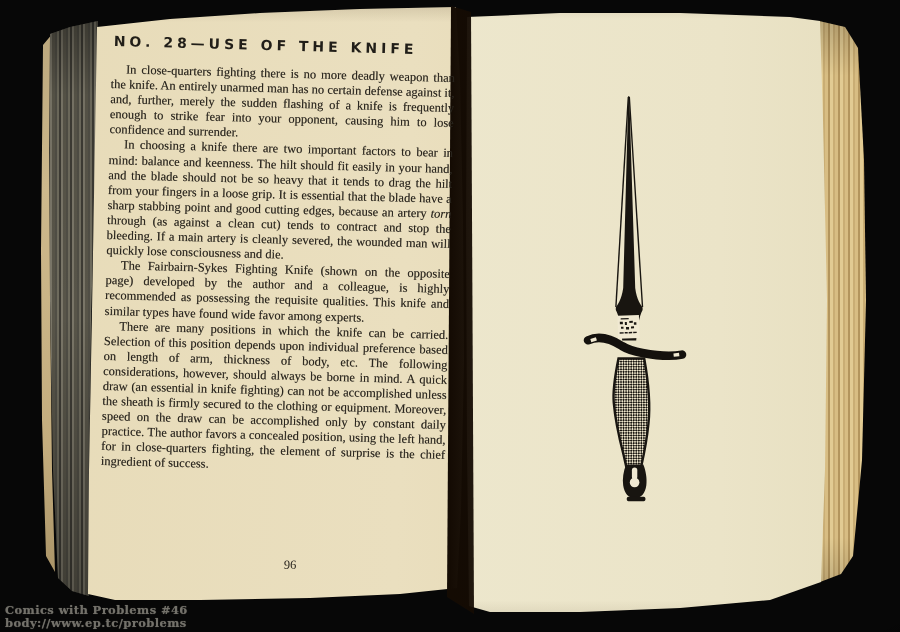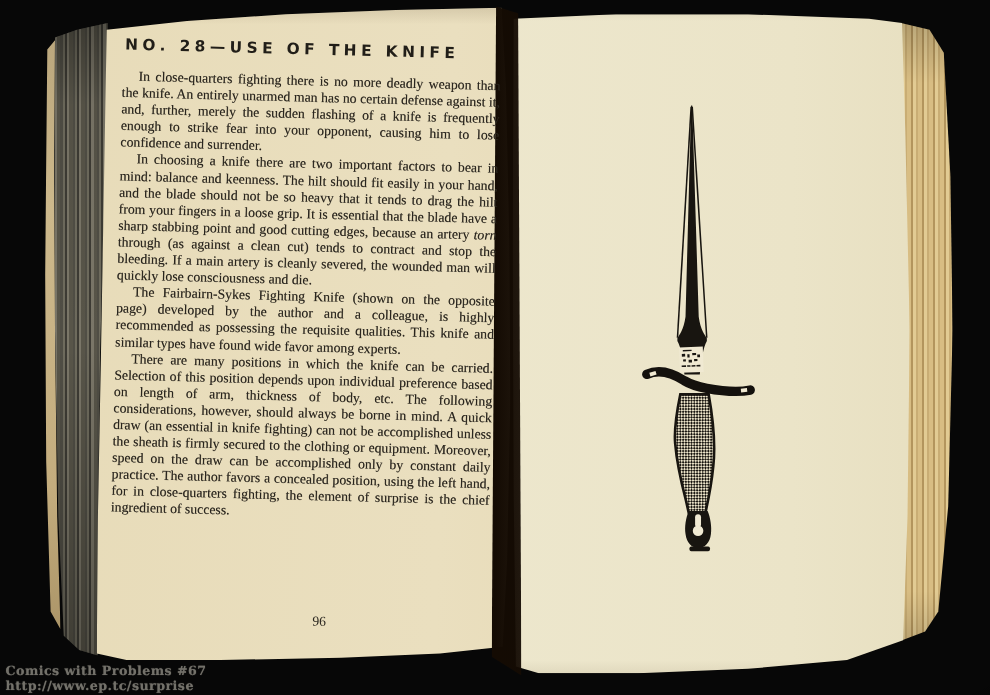--- a/index.html
+++ b/index.html
@@ -125,17 +125,17 @@
     <circle cx="69.6" cy="394.5" r="4.8" fill="#f0e9d2"></circle>
 
     <path d="M 23 252.3 C 35 246.8 47 251.5 57 258 C 63.5 262 69.5 263.5 77.5 265 C 91.5 267.6 105.5 269 117 266.6" stroke="#14110d" stroke-width="8.6" stroke-linecap="round" fill="none"></path>
     <path d="M 25.8 252.6 L 31.4 250.9" stroke="#f0e9d2" stroke-width="3.4"></path>
     <path d="M 108.6 267.1 L 114.2 266.5" stroke="#f0e9d2" stroke-width="3.4"></path>
   </svg>
 
   <div class="abs" id="vignette"></div>
 
   <div id="watermark">
-    <div>Comics with Problems #67</div>
-    <div>http://www.ep.tc/surprise</div>
+    <div>Comics with Problems #46</div>
+    <div>body://www.ep.tc/problems</div>
   </div>
 
 </div>
 
 </body></html>

